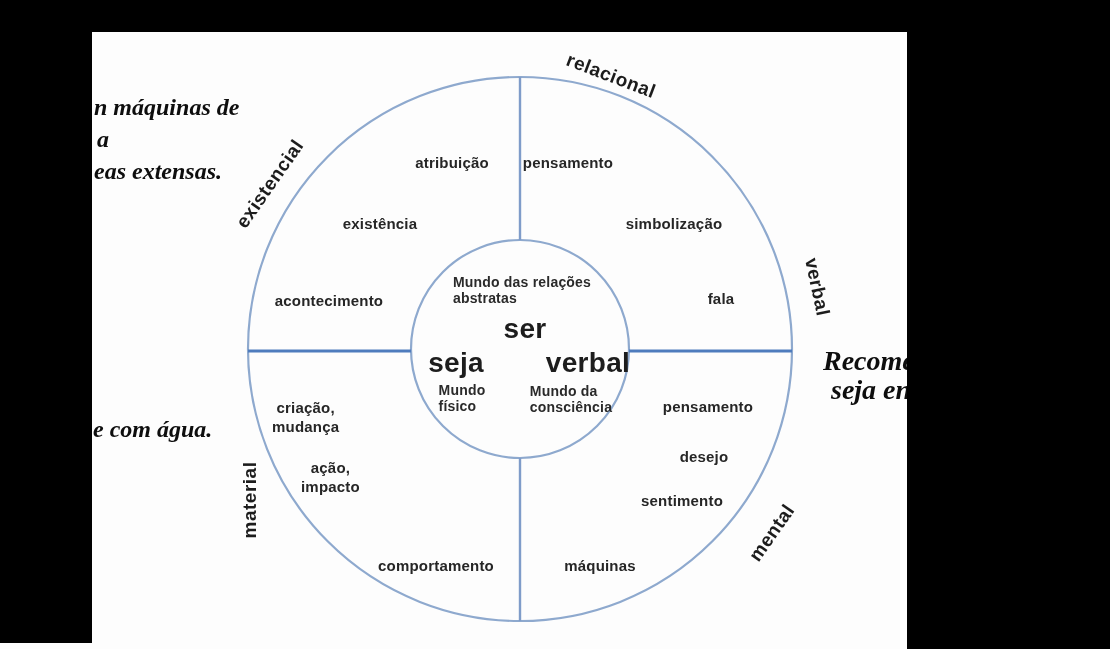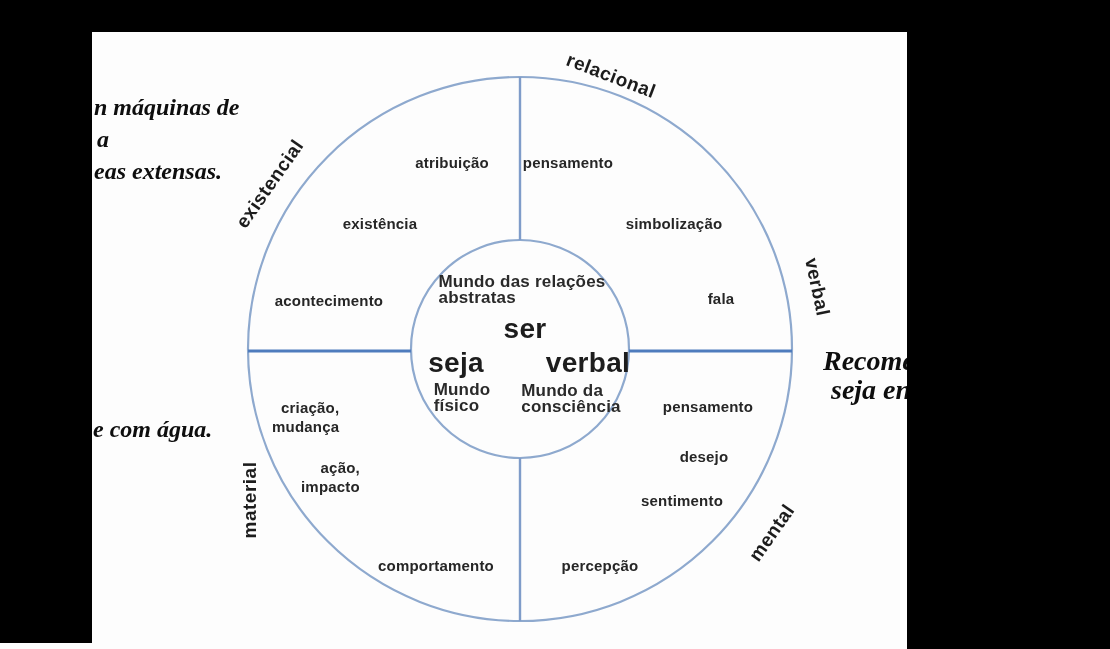--- a/index.html
+++ b/index.html
@@ -14,23 +14,23 @@
   .sliver{
     position:absolute;left:0;top:643px;width:92px;height:6px;background:#fdfdfd;
   }
   .diagram-svg{position:absolute;left:0;top:0;}
   
   .lbl{
     position:absolute;transform:translate(-50%,-50%);
     font-weight:bold;font-size:15px;color:#262626;
     white-space:pre-line;line-height:19px;letter-spacing:0.2px;
   }
-  .lbl.la{transform:none;text-align:right;}
+  .lbl.la{transform:none;text-align:center;}
   
-  .csml{font-size:17px;line-height:16px;color:#2a2a2a;}
+  .csml{font-size:14px;line-height:16px;color:#2a2a2a;}
   .cbig{font-size:28px;line-height:22px;color:#1d1d1d;letter-spacing:0.3px;}
   
   .ring{
     position:absolute;font-weight:bold;font-size:19px;color:#1c1c1c;
     transform:translate(-50%,-50%) rotate(var(--r,0deg));
     white-space:nowrap;letter-spacing:0.5px;
   }
   
   .frag{
     position:absolute;font-family:"Liberation Serif",serif;
@@ -61,21 +61,21 @@
 
   <div class="lbl" style="left:360px;top:130px">atribuição</div>
   <div class="lbl" style="left:476px;top:130px">pensamento</div>
   <div class="lbl" style="left:288px;top:191px">existência</div>
   <div class="lbl" style="left:582px;top:191px">simbolização</div>
   <div class="lbl" style="left:237px;top:268px">acontecimento</div>
   <div class="lbl" style="left:629px;top:266px">fala</div>
   <div class="lbl" style="left:616px;top:374px">pensamento</div>
   <div class="lbl" style="left:612px;top:424px">desejo</div>
   <div class="lbl" style="left:590px;top:468px">sentimento</div>
-  <div class="lbl" style="left:508px;top:533px">percepção</div>
+  <div class="lbl" style="left:508px;top:533px">máquinas</div>
   <div class="lbl" style="left:344px;top:533px">comportamento</div>
   <div class="lbl la" style="left:180px;top:366px">criação,
 mudança</div>
   <div class="lbl la" style="left:209px;top:426px">ação,
 impacto</div>
 
   <div class="lbl csml" style="left:430px;top:258px">Mundo das relações
 abstratas</div>
   <div class="lbl cbig" style="left:433px;top:297px">ser</div>
   <div class="lbl cbig" style="left:364px;top:331px">seja</div>

